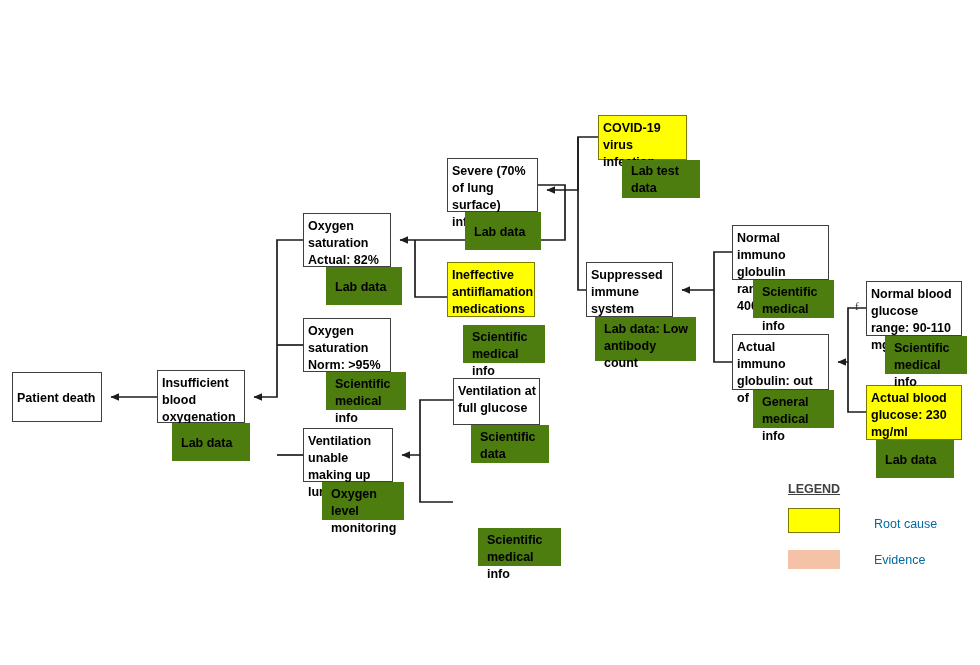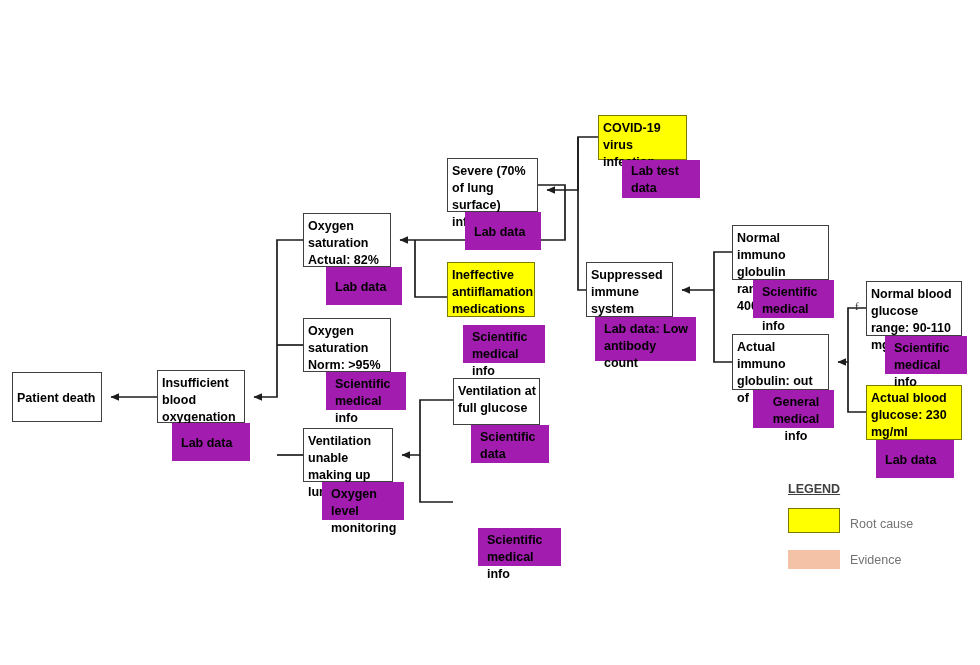--- a/index.html
+++ b/index.html
@@ -40,21 +40,21 @@
     background: #ffff00;
     border-color: #7a7a00;
   }
   .node.plain {
     display: flex;
     align-items: center;
   }
   .evidence {
     position: absolute;
     box-sizing: border-box;
-    background: #a21caf;
+    background: #4d7c0f;
     color: #000000;
     font-weight: bold;
     font-size: 12.5px;
     line-height: 17px;
     padding: 4px 4px 2px 9px;
     z-index: 4;
   }
   .evidence.center {
     display: flex;
     align-items: center;
@@ -75,22 +75,23 @@
   .legend-swatch.root {
     background: #ffff00;
     border: 1.6px solid #7a7a00;
   }
   .legend-swatch.evidence {
     background: #f4c3a7;
   }
   .legend-label {
     position: absolute;
     font-size: 12.5px;
-    color: #737373;
+    color: #0369a1;
     z-index: 5;
+    margin-left: 24px;
   }
   .stray-glyph {
     position: absolute;
     font-size: 11px;
     color: #333;
     font-family: "Liberation Serif", serif;
     z-index: 2;
   }
 </style>
 </head>
@@ -204,21 +205,21 @@
   <div class="node" style="left:732px;top:225px;width:97px;height:55px;">
     <span>Normal immuno globulin  range: 1000-4000</span>
   </div>
   <div class="evidence" style="left:753px;top:280px;width:81px;height:38px;">
     <span>Scientific medical info</span>
   </div>
 
   <div class="node" style="left:732px;top:334px;width:97px;height:56px;">
     <span>Actual immuno globulin: out of range</span>
   </div>
-  <div class="evidence" style="left:753px;top:390px;width:81px;height:38px;text-align:center;">
+  <div class="evidence" style="left:753px;top:390px;width:81px;height:38px;">
     <span>General medical info</span>
   </div>
 
   <div class="node" style="left:866px;top:281px;width:96px;height:55px;">
     <span>Normal blood glucose range: 90-110 mg/ml</span>
   </div>
   <div class="evidence" style="left:885px;top:336px;width:82px;height:38px;">
     <span>Scientific medical info</span>
   </div>
 

